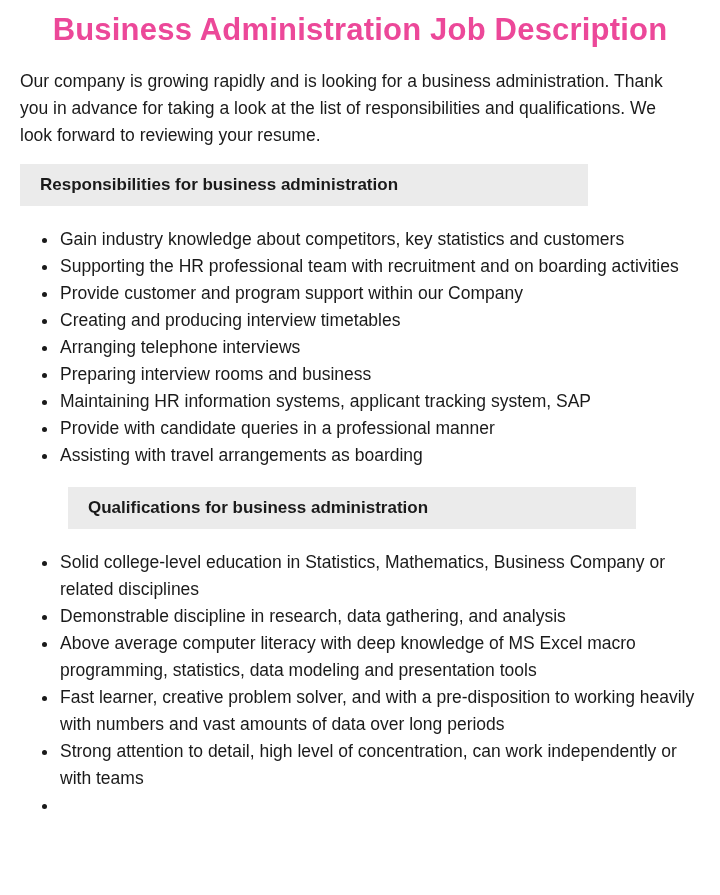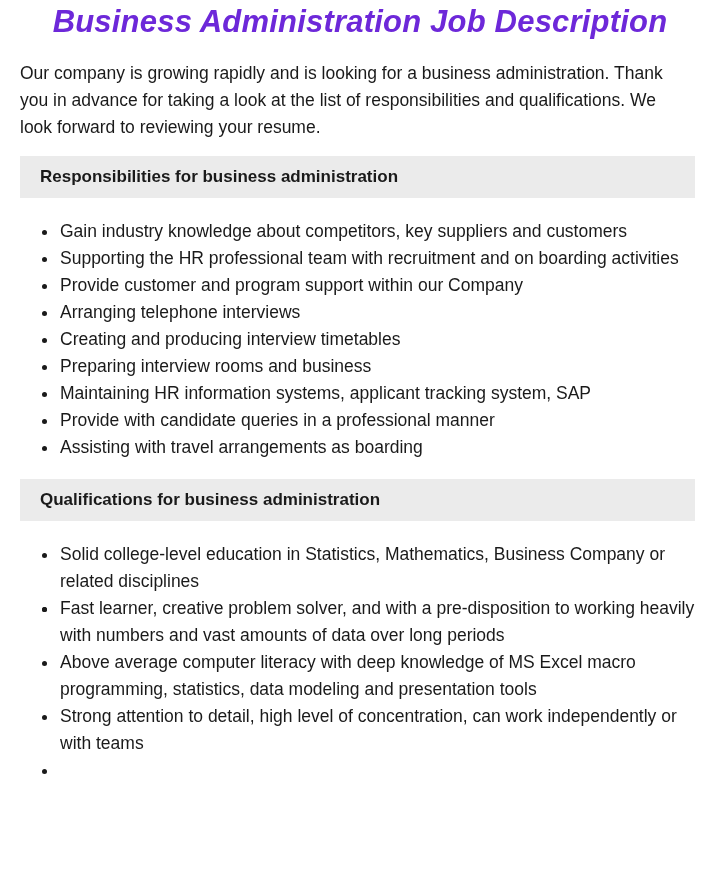--- a/index.html
+++ b/index.html
@@ -11,41 +11,40 @@
       width: 720px;
       height: 895px;
       overflow: hidden;
       font-family: "Liberation Sans", sans-serif;
       color: #111111;
     }
     .page {
       padding: 0 20px 0 20px;
     }
     .title {
-      margin: 0;
+      margin: 8px;
       padding-top: 2px;
       height: 40px;
       text-align: center;
       font-size: 31px;
       font-weight: bold;
       line-height: 40px;
       letter-spacing: 0.2px;
-      color: #6d28d9;
-      font-style: italic;
+      color: #ec4899;
     }
     .intro {
       margin: 18px 16px 0 0;
       font-size: 17.5px;
       line-height: 27px;
       color: #1a1a1a;
     }
     .section-header {
       margin-top: 15px;
       height: 42px;
-      width: 675px;
+      width: 568px;
       background: #ebebeb;
       box-sizing: border-box;
       padding-left: 20px;
       display: flex;
       align-items: center;
       font-size: 17px;
       font-weight: bold;
       color: #1a1a1a;
     }
     .bullets {
@@ -65,48 +64,49 @@
       position: absolute;
       left: 22px;
       top: 12px;
       width: 5px;
       height: 5px;
       border-radius: 50%;
       background: #1a1a1a;
     }
     .sec2 .section-header {
       margin-top: 18px;
+      margin-left: 48px;
     }
   </style>
 </head>
 <body>
 
 <div class="page">
   <h1 class="title">Business Administration Job Description</h1>
   <p class="intro">Our company is growing rapidly and is looking for a business administration. Thank you in advance for taking a look at the list of responsibilities and qualifications. We look forward to reviewing your resume.</p>
 
   <div class="sec1">
     <div class="section-header">Responsibilities for business administration</div>
     <ul class="bullets">
-      <li><span class="dot"></span><span>Gain industry knowledge about competitors, key suppliers and customers</span></li>
+      <li><span class="dot"></span><span>Gain industry knowledge about competitors, key statistics and customers</span></li>
       <li><span class="dot"></span><span>Supporting the HR professional team with recruitment and on boarding activities</span></li>
       <li><span class="dot"></span><span>Provide customer and program support within our Company</span></li>
+      <li><span class="dot"></span><span>Creating and producing interview timetables</span></li>
       <li><span class="dot"></span><span>Arranging telephone interviews</span></li>
-      <li><span class="dot"></span><span>Creating and producing interview timetables</span></li>
       <li><span class="dot"></span><span>Preparing interview rooms and business</span></li>
       <li><span class="dot"></span><span>Maintaining HR information systems, applicant tracking system, SAP</span></li>
       <li><span class="dot"></span><span>Provide with candidate queries in a professional manner</span></li>
       <li><span class="dot"></span><span>Assisting with travel arrangements as boarding</span></li>
     </ul>
   </div>
 
   <div class="sec2">
     <div class="section-header">Qualifications for business administration</div>
     <ul class="bullets">
       <li><span class="dot"></span><span>Solid college-level education in Statistics, Mathematics, Business Company or related disciplines</span></li>
-      <li><span class="dot"></span></li>
+      <li><span class="dot"></span><span>Demonstrable discipline in research, data gathering, and analysis</span></li>
+      <li><span class="dot"></span><span>Above average computer literacy with deep knowledge of MS Excel macro programming, statistics, data modeling and presentation tools</span></li>
       <li><span class="dot"></span><span>Fast learner, creative problem solver, and with a pre-disposition to working heavily with numbers and vast amounts of data over long periods</span></li>
-      <li><span class="dot"></span><span>Above average computer literacy with deep knowledge of MS Excel macro programming, statistics, data modeling and presentation tools</span></li>
       <li><span class="dot"></span><span>Strong attention to detail, high level of concentration, can work independently or with teams</span></li>
       <li><span class="dot"></span></li>
     </ul>
   </div>
 </div>
 
 </body></html>

